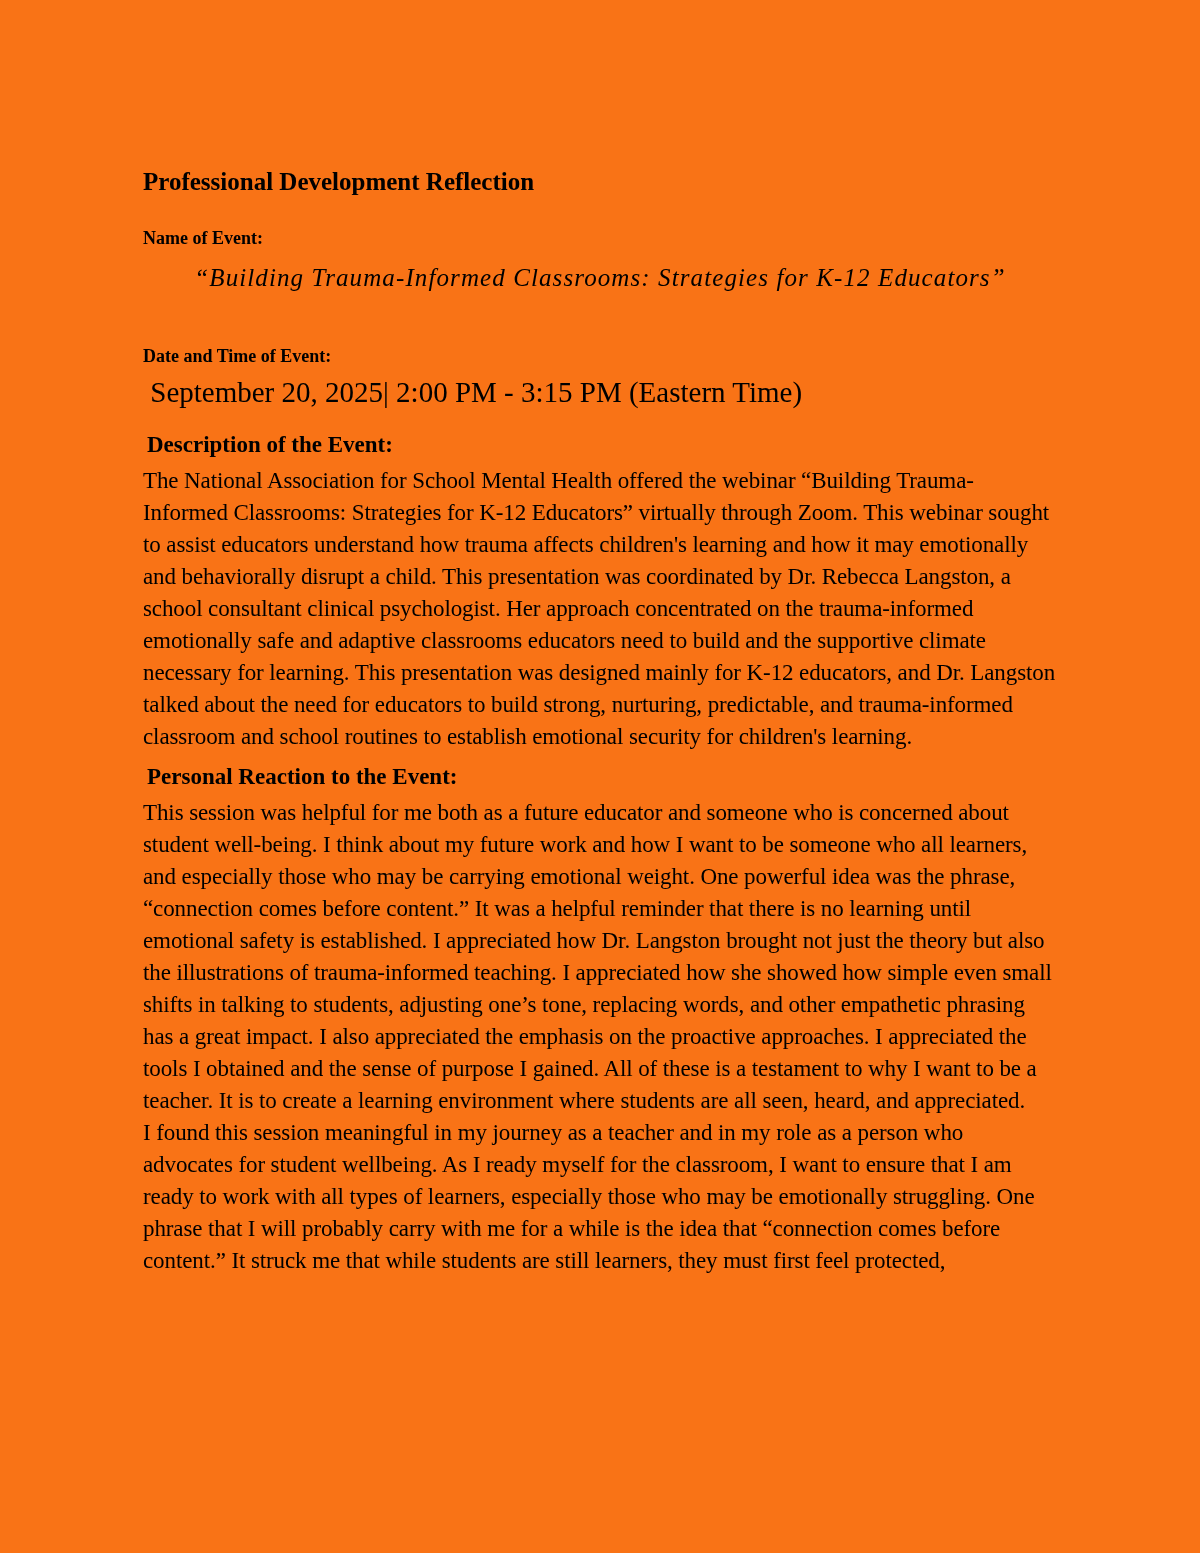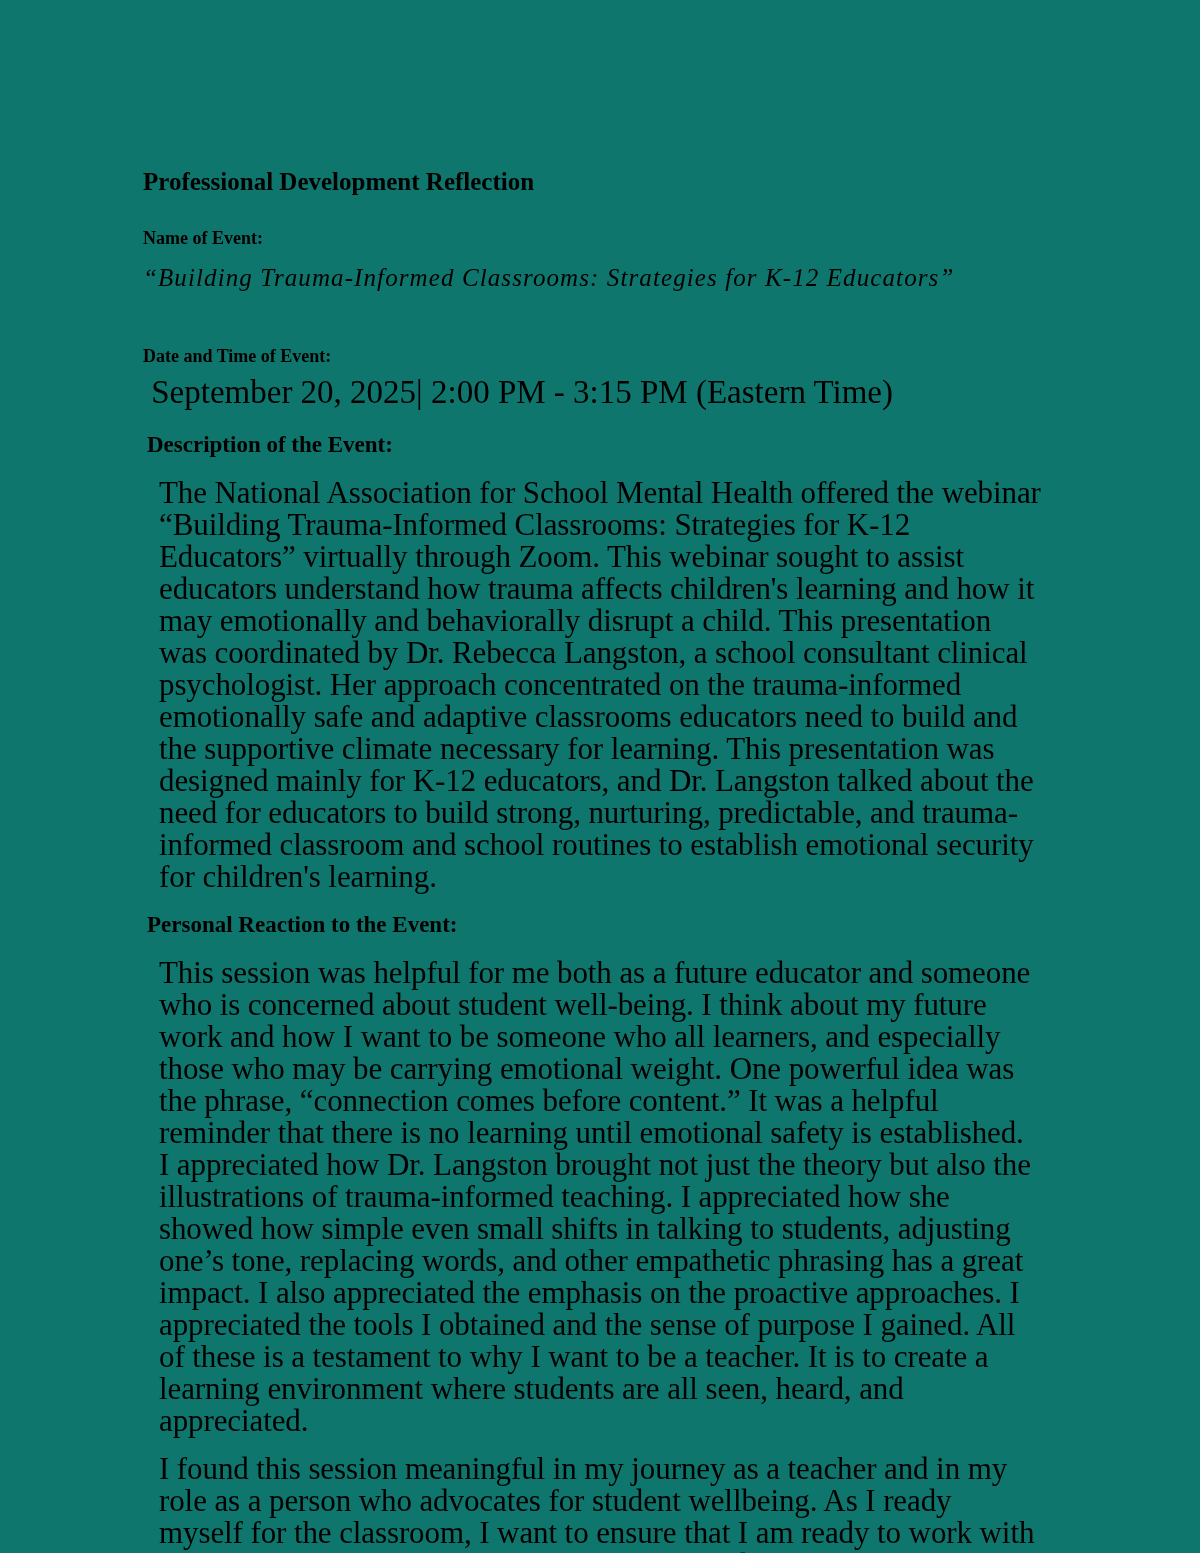--- a/index.html
+++ b/index.html
@@ -4,21 +4,21 @@
 <style>
   html, body {
     margin: 0;
     padding: 0;
     background: #ffffff;
   }
   .page {
     position: relative;
     width: 1200px;
     height: 1553px;
-    background: #0f766e;
+    background: #f97316;
     color: #000000;
     overflow: hidden;
     font-family: "Liberation Serif", "DejaVu Serif", serif;
   }
   .content {
     box-sizing: border-box;
     width: 1200px;
     padding: 166px 143px 0 143px;
   }
   .doc-title {
@@ -33,40 +33,41 @@
     font-weight: 700;
     line-height: 32px;
   }
   .sec-name h2 { margin-top: 24px; }
   .event-quote {
     margin: 8px 0 0 0;
     font-size: 25px;
     font-style: italic;
     line-height: 32px;
     letter-spacing: 1.1px;
+    text-align: center;
   }
   .sec-date h2 { margin-top: 46px; }
   .date-value {
     margin: 4px 0 0 0;
-    font-size: 33px;
+    font-size: 29px;
     line-height: 32px;
     white-space: pre-wrap;
   }
   h3.sub-heading {
     margin: 4px;
     font-size: 23px;
     font-weight: 700;
     line-height: 32px;
   }
   .sec-desc h3 { margin-top: 21px; }
   .sec-personal h3 { margin-top: 8px; }
   .sec-connection h3 { margin-top: 49px; }
   p.body-text {
-    margin: 16px;
-    font-size: 31px;
+    margin: 0;
+    font-size: 23px;
     line-height: 32px;
     letter-spacing: -0.1px;
   }
 </style>
 </head>
 <body>
 
 <div class="page">
   <div class="content">
 

